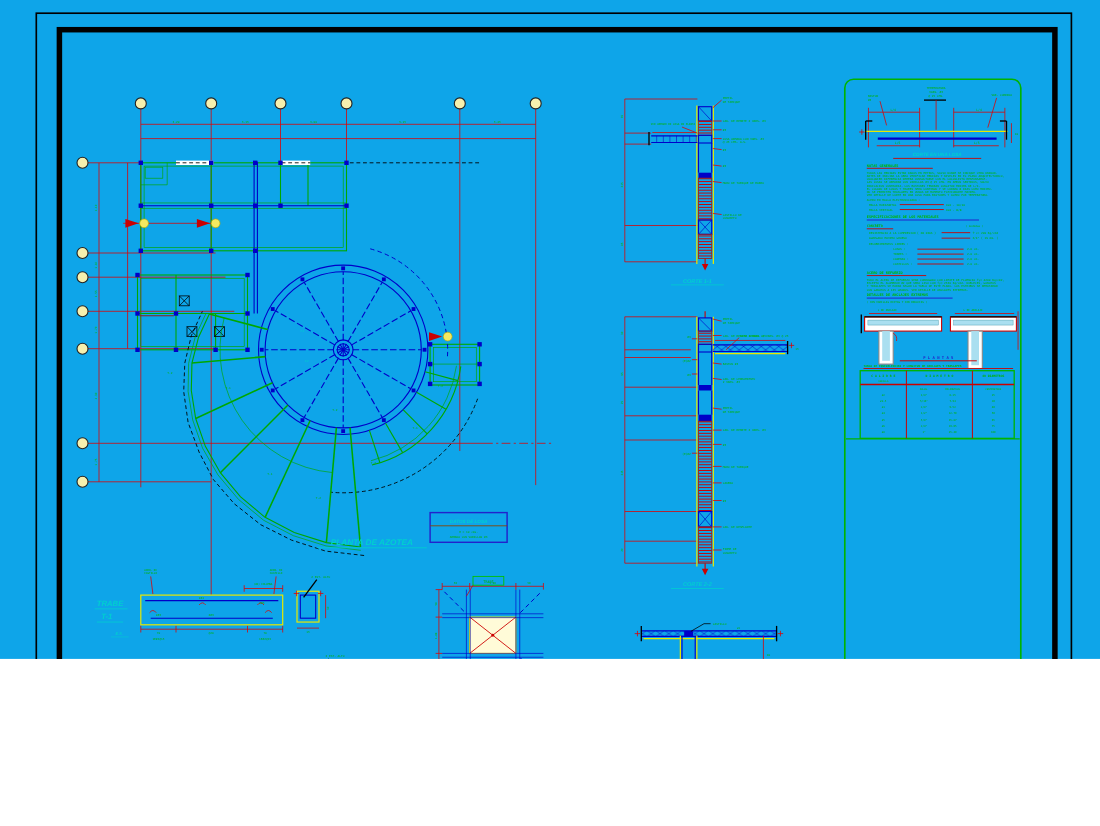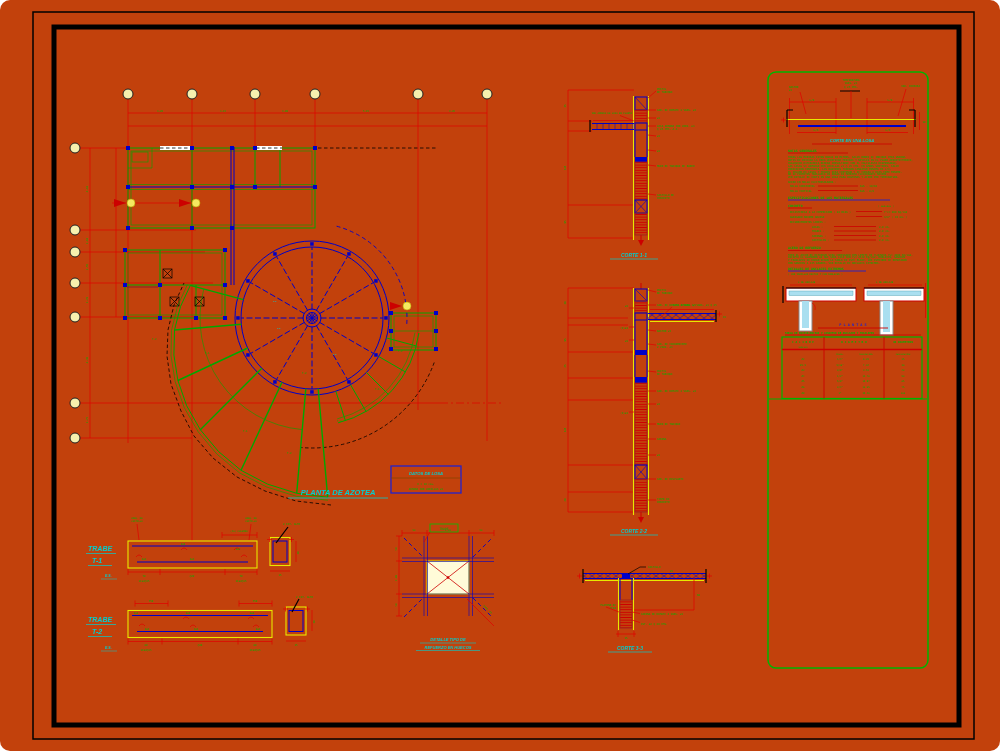--- a/index.html
+++ b/index.html
@@ -1,16 +1,16 @@
 <!DOCTYPE html>
 <html><head>
 <meta charset="utf-8">
 <style>
   html,body{margin:0;padding:0;background:#fff;}
-  #sheet{position:relative;width:1000px;height:751px;background:#c2410c;overflow:hidden;border-radius:10px;}
+  #sheet{position:relative;width:1000px;height:599px;background:#0ea5e9;overflow:hidden;}
   svg{display:block}
   text{font-family:"DejaVu Sans Mono",monospace;}
   .tg{fill:#00b400;}
   .tgb{fill:#00b400;font-weight:bold;}
   .tc{fill:#00cfcf;font-style:italic;font-family:"Liberation Sans",sans-serif;font-weight:bold;}
   .tb{fill:#2222cc;font-weight:bold;}
   .s22{font-size:2.2px}.s24{font-size:2.4px}.s26{font-size:2.6px}.s28{font-size:2.8px}
   .s3{font-size:3px}.s32{font-size:3.2px}.s35{font-size:3.5px}.s4{font-size:4px}
   .s42{font-size:4.2px}.s5{font-size:5px}.s7{font-size:7px}.s75{font-size:7.5px}
   .mid{text-anchor:middle}.end{text-anchor:end}

